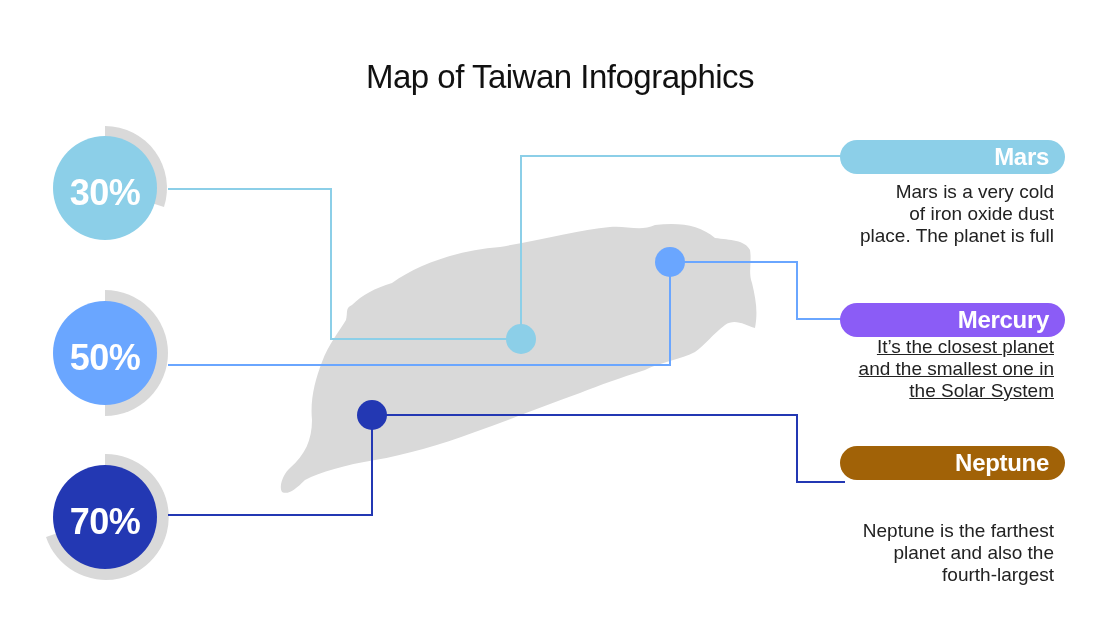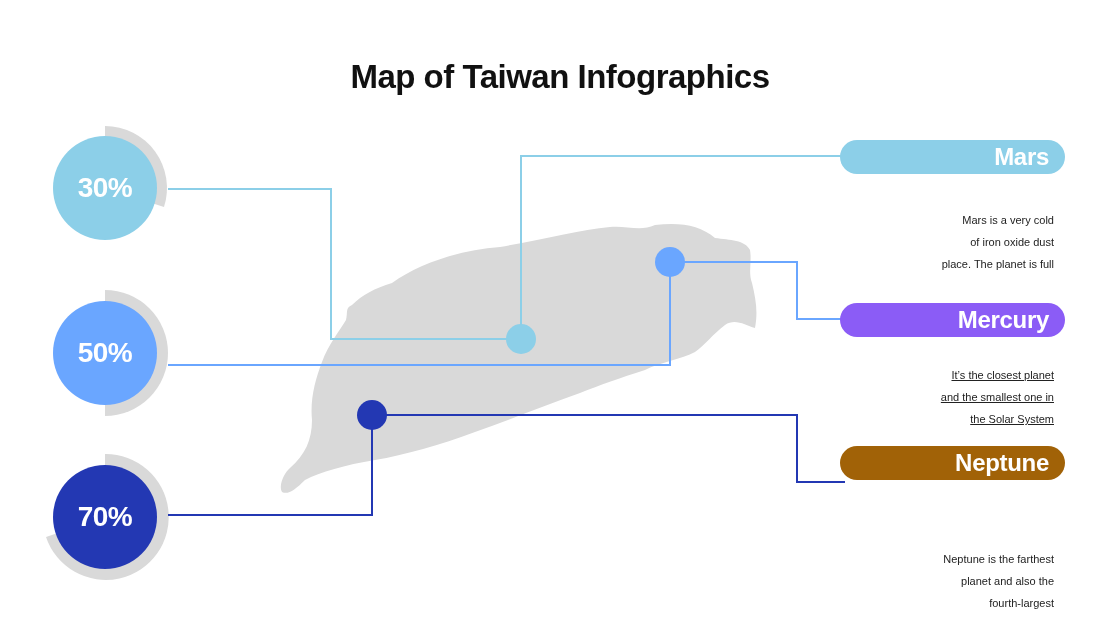--- a/index.html
+++ b/index.html
@@ -1,28 +1,28 @@
 <!DOCTYPE html>
 <html><head>
 <meta charset="utf-8">
 <style>
   html, body { margin:0; padding:0; background:#ffffff; }
   body { width:1120px; height:630px; position:relative; overflow:hidden;
          font-family:"Liberation Sans", sans-serif; }
   .title { position:absolute; left:0; top:58px; width:1120px; text-align:center;
-           font-family:"Liberation Sans", sans-serif; font-weight:bold; font-size:33px;
+           font-family:"Liberation Sans", sans-serif; font-weight:normal; font-size:33px;
            color:#111111; letter-spacing:-0.5px; }
   svg.stage { position:absolute; left:0; top:0; }
   .pct { position:absolute; width:110px; text-align:center; color:#ffffff;
-         font-family:"Liberation Sans", sans-serif; font-weight:bold; font-size:28px; letter-spacing:-0.5px; }
+         font-family:"Liberation Sans", sans-serif; font-weight:bold; font-size:36px; letter-spacing:-0.5px; }
   .pill { position:absolute; left:840px; width:225px; height:34px; border-radius:17px;
           color:#ffffff; font-weight:bold; font-size:24px; text-align:right;
           box-sizing:border-box; padding-right:16px; line-height:33px; letter-spacing:-0.3px; }
   .desc { position:absolute; right:66px; width:240px; text-align:right; color:#222222;
-          font-size:11px; line-height:22px;margin-top:28px; }
+          font-size:19px; line-height:22px; }
 </style>
 </head>
 <body>
 
 <div class="title">Map of Taiwan Infographics</div>
 
 <svg class="stage" width="1120" height="630" viewBox="0 0 1120 630">
 
   <path fill="#d9d9d9" d="M 352 305 C 362 295, 375 288, 392 283 C 420 263, 460 250, 500 247
        C 540 240, 580 230, 610 227 C 625 225, 640 232, 655 225

